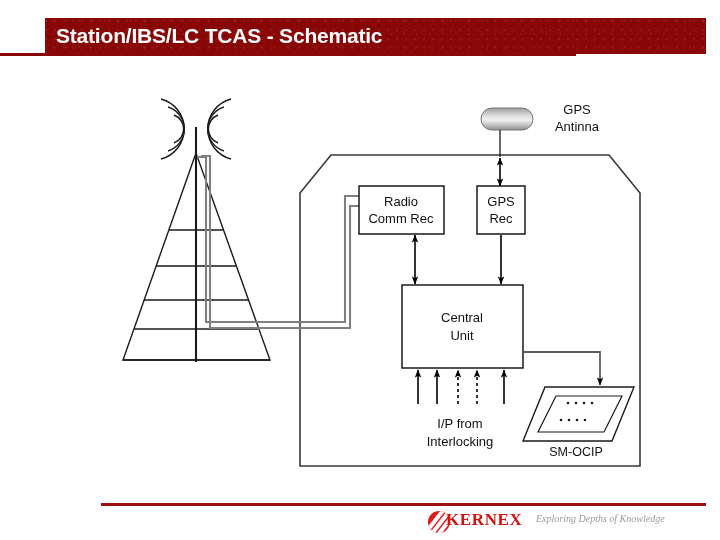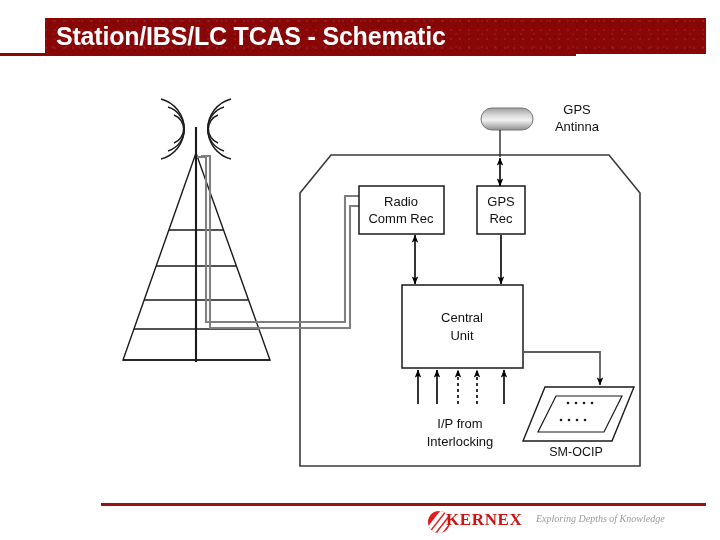--- a/index.html
+++ b/index.html
@@ -38,21 +38,21 @@
     background-size: 9px 9px, 11px 11px, 13px 13px, 7px 7px;
   }
   .title-text {
     position: absolute;
     left: 56px;
     top: 20px;
     width: 640px;
     height: 32px;
     line-height: 32px;
     color: #ffffff;
-    font-size: 25px;
+    font-size: 21px;
     font-weight: bold;
     letter-spacing: -0.2px;
     white-space: nowrap;
     font-family: "Liberation Sans", sans-serif;
   }
   .title-underline {
     position: absolute;
     left: 0px;
     top: 53px;
     width: 576px;

